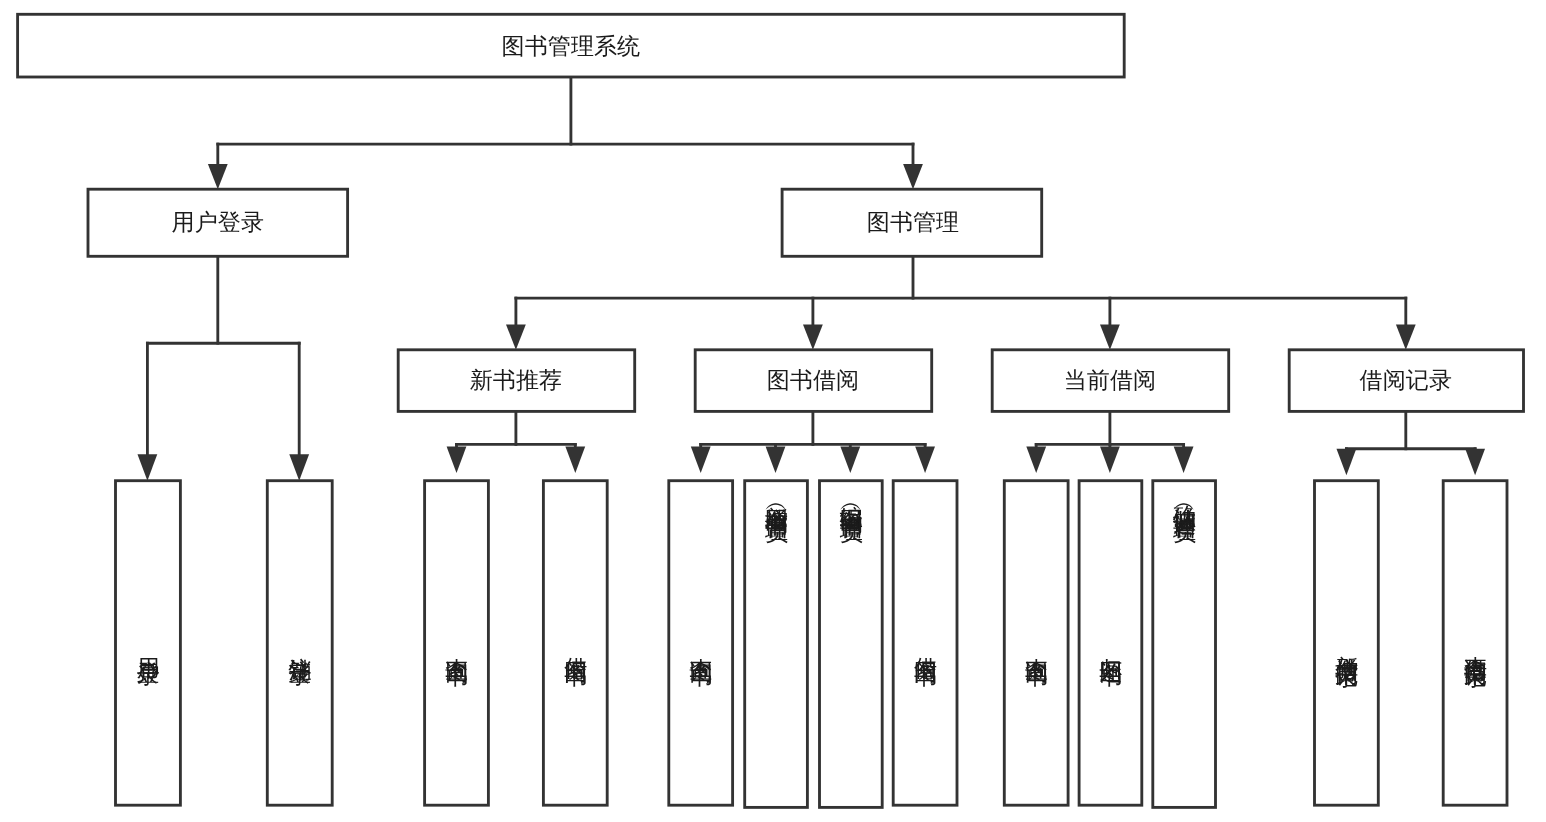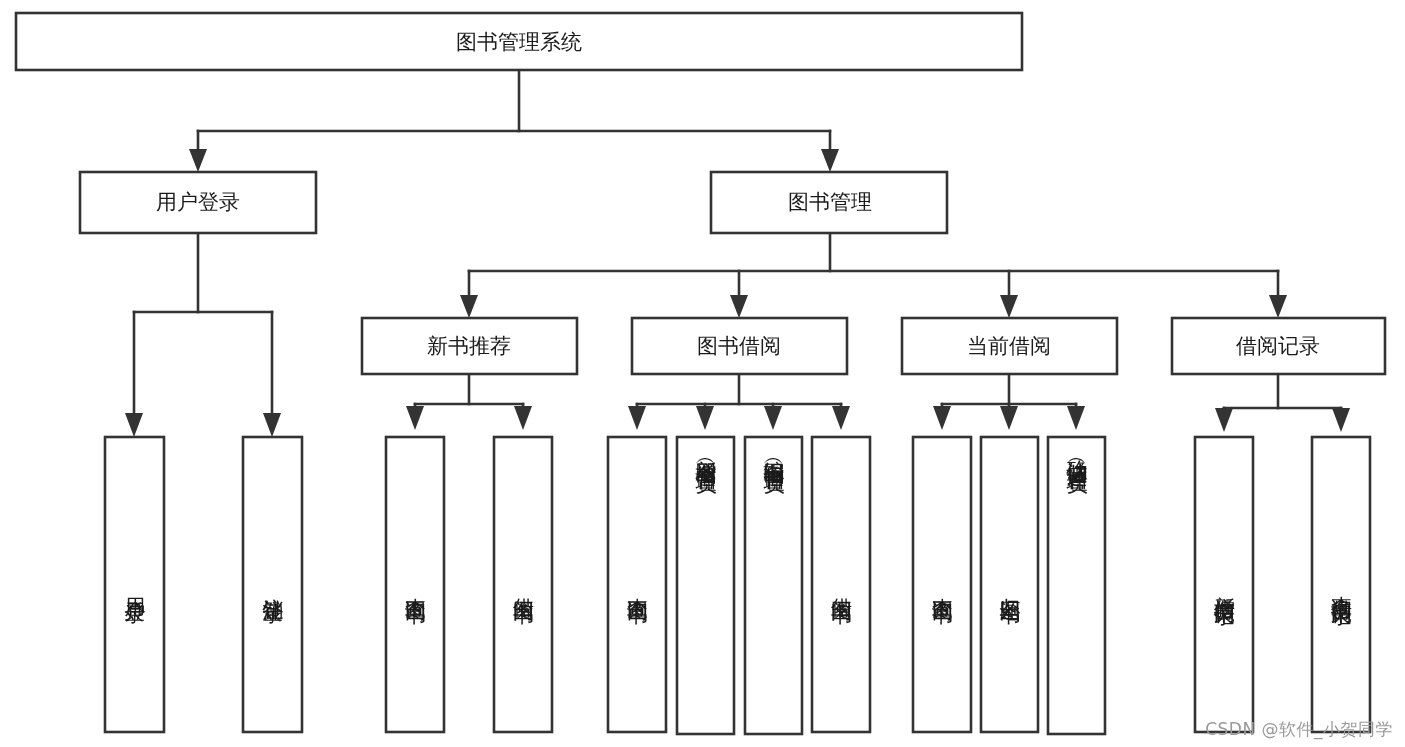--- a/index.html
+++ b/index.html
@@ -245,15 +245,14 @@
   </div>
 
   <div class="v-label-wrap" style="left:1195px; top:437px; width:58px; height:295px;">
     <span class="v-label centered-block">新增借阅记录</span>
   </div>
 
   <div class="v-label-wrap" style="left:1312px; top:437px; width:58px; height:295px;">
     <span class="v-label centered-block">查询借阅记录</span>
   </div>
 
-  <div class="watermark">CSDN @软件_小贺同学</div>
 
 </div>
 
 </body></html>

